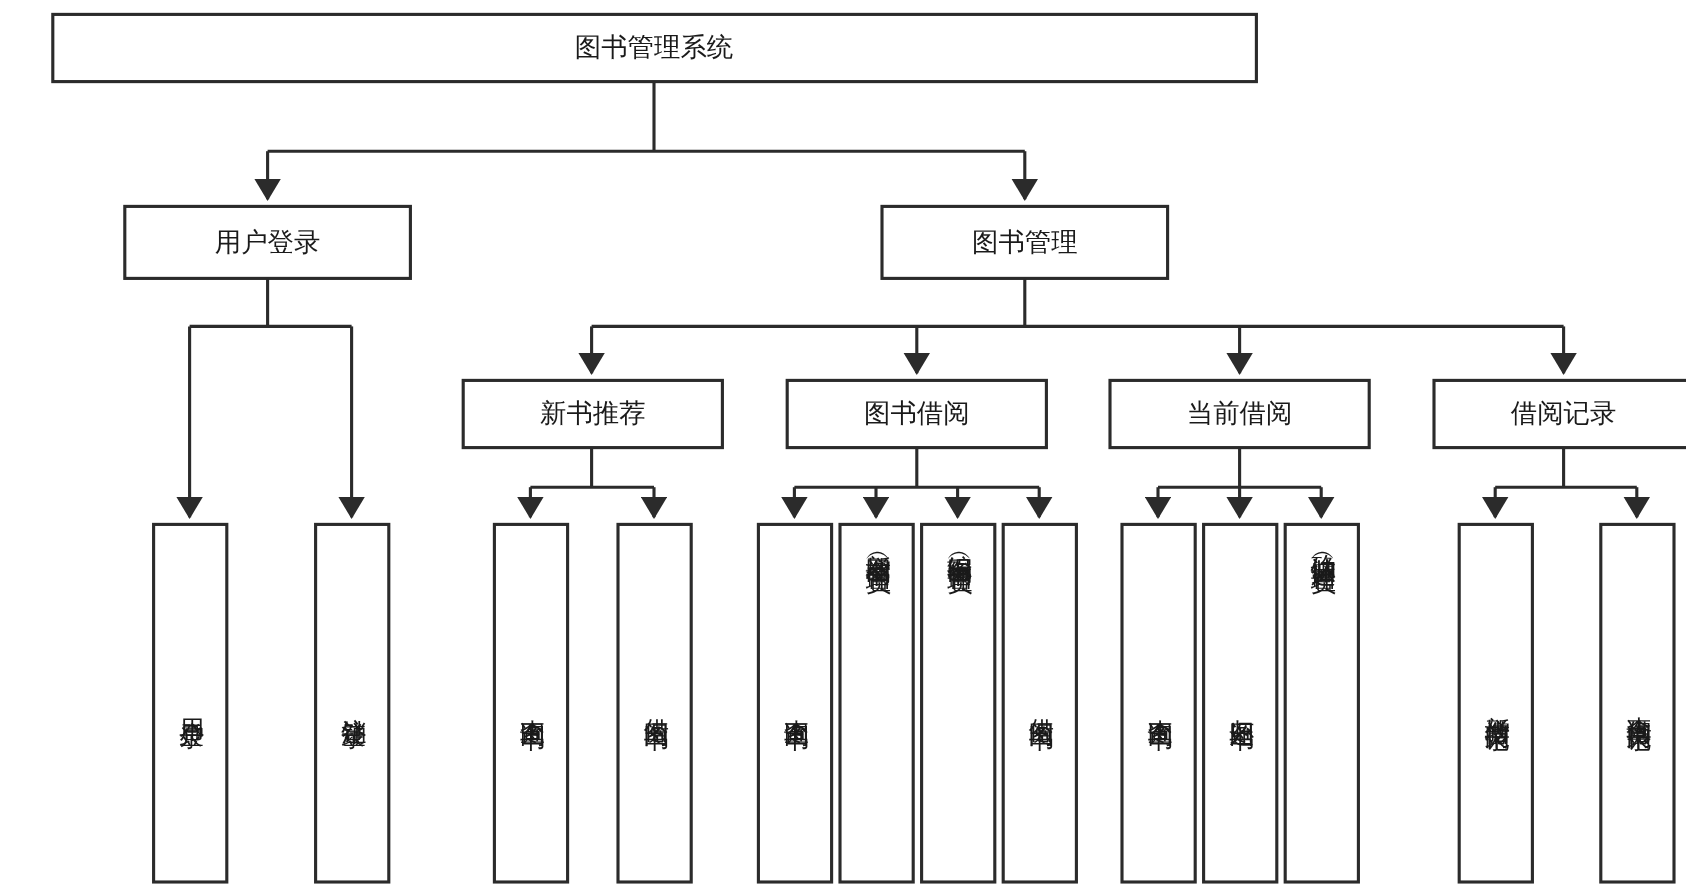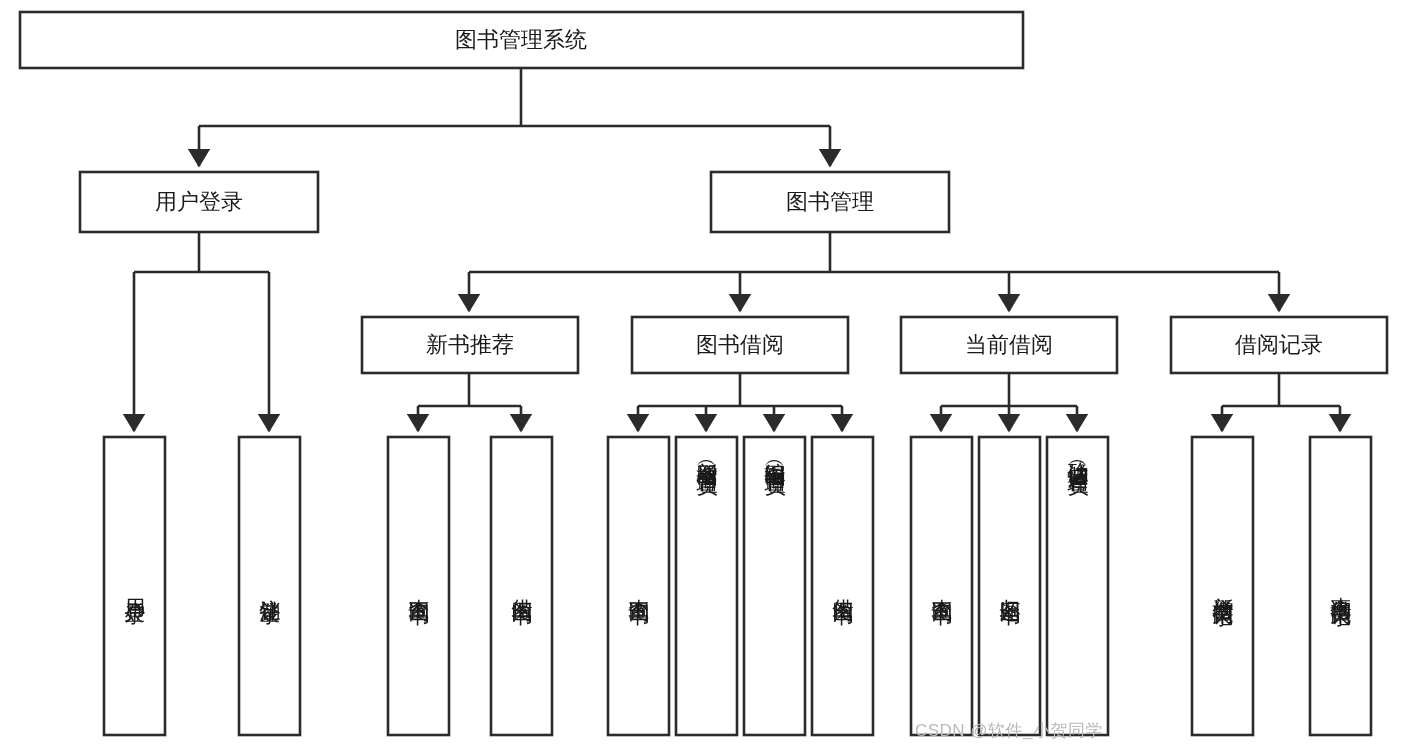--- a/index.html
+++ b/index.html
@@ -11,20 +11,21 @@
     width: 1405px;
     height: 747px;
     font-family: "Liberation Sans", "DejaVu Sans", sans-serif;
     overflow: hidden;
     position: relative;
   }
   #diagram-root {
     position: relative;
     width: 1111px;
     height: 747px;
+    margin-left: 24px;
   }
   svg#flow-svg {
     position: absolute;
     left: 0;
     top: 0;
     width: 1405px;
     height: 747px;
   }
   .node-box {
     fill: #ffffff;
@@ -244,15 +245,14 @@
     <div class="leaf-label" style="margin-top:8px;">确认归还（管理员）</div>
   </div>
 
   <div class="leaf-label-wrap" style="left:1192px; top:437px; width:61px; height:298px;">
     <div class="leaf-label">新增借阅记录</div>
   </div>
   <div class="leaf-label-wrap" style="left:1310px; top:437px; width:61px; height:298px;">
     <div class="leaf-label">查询借阅记录</div>
   </div>
 
-  <div class="watermark">CSDN @软件_小贺同学</div>
 
 </div>
 
 </body></html>

